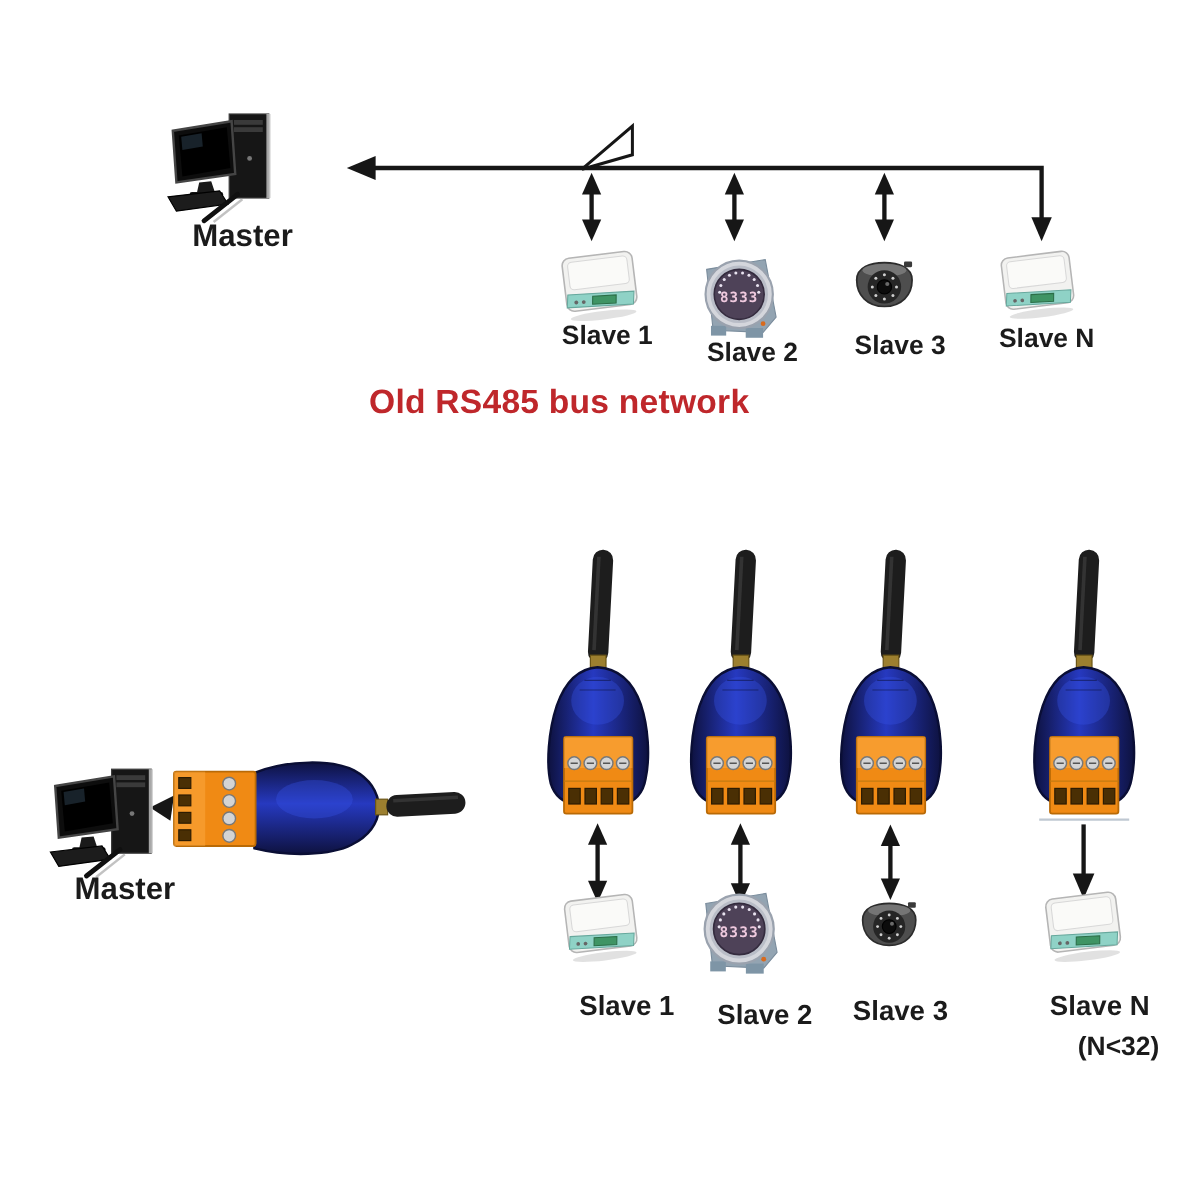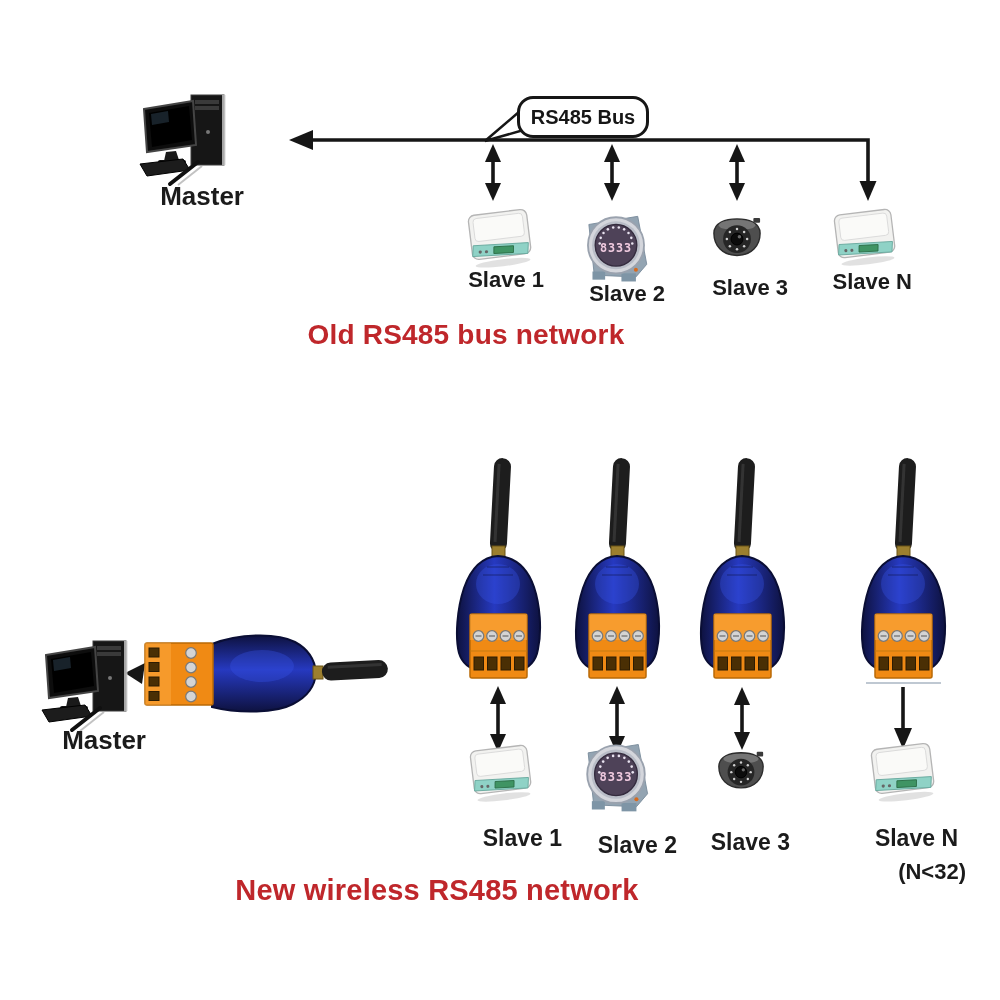--- a/index.html
+++ b/index.html
@@ -187,21 +187,20 @@
     <polygon points="527,105 527,129 485,141" fill="#ffffff" stroke="#161616" stroke-width="2.5"></polygon>
   </svg>
 
   <div class="abs" style="left:138px;top:92px;width:100px;height:95px">
     <svg width="100" height="95">
         <use href="#icon-computer" xlink:href="#icon-computer"></use>
       </svg>
   </div>
   <div class="abs label" style="left:132px;top:182px;width:112px;font-size:26px">Master</div>
 
-  <div class="abs callout" style="left:517px;top:96px;width:126px;height:36px">RS485 Bus</div>
 
   <div class="abs" style="left:460px;top:206px;width:80px;height:64px">
     <svg width="80" height="64">
         <use href="#icon-scale" xlink:href="#icon-scale"></use>
       </svg>
   </div>
   <div class="abs" style="left:578px;top:210px;width:76px;height:76px">
     <svg width="76" height="76">
         <use href="#icon-meter" xlink:href="#icon-meter"></use>
       </svg>
@@ -278,15 +277,14 @@
         <use href="#icon-scale" xlink:href="#icon-scale"></use>
       </svg>
   </div>
 
   <div class="abs label" style="left:458px;top:826px;width:104px;font-size:23px">Slave 1</div>
   <div class="abs label" style="left:573px;top:833px;width:104px;font-size:23px">Slave 2</div>
   <div class="abs label" style="left:686px;top:830px;width:104px;font-size:23px">Slave 3</div>
   <div class="abs label" style="left:854px;top:826px;width:104px;font-size:23px">Slave N</div>
   <div class="abs label" style="left:862px;top:860px;width:104px;font-size:22px">(N&lt;32)</div>
 
-  <div class="abs title" style="left: 222px; top: 874px; width: 430px; font-size: 29px; color: rgb(191, 39, 43);">New wireless RS485 network</div>
 
 </div>
 
 </body></html>

